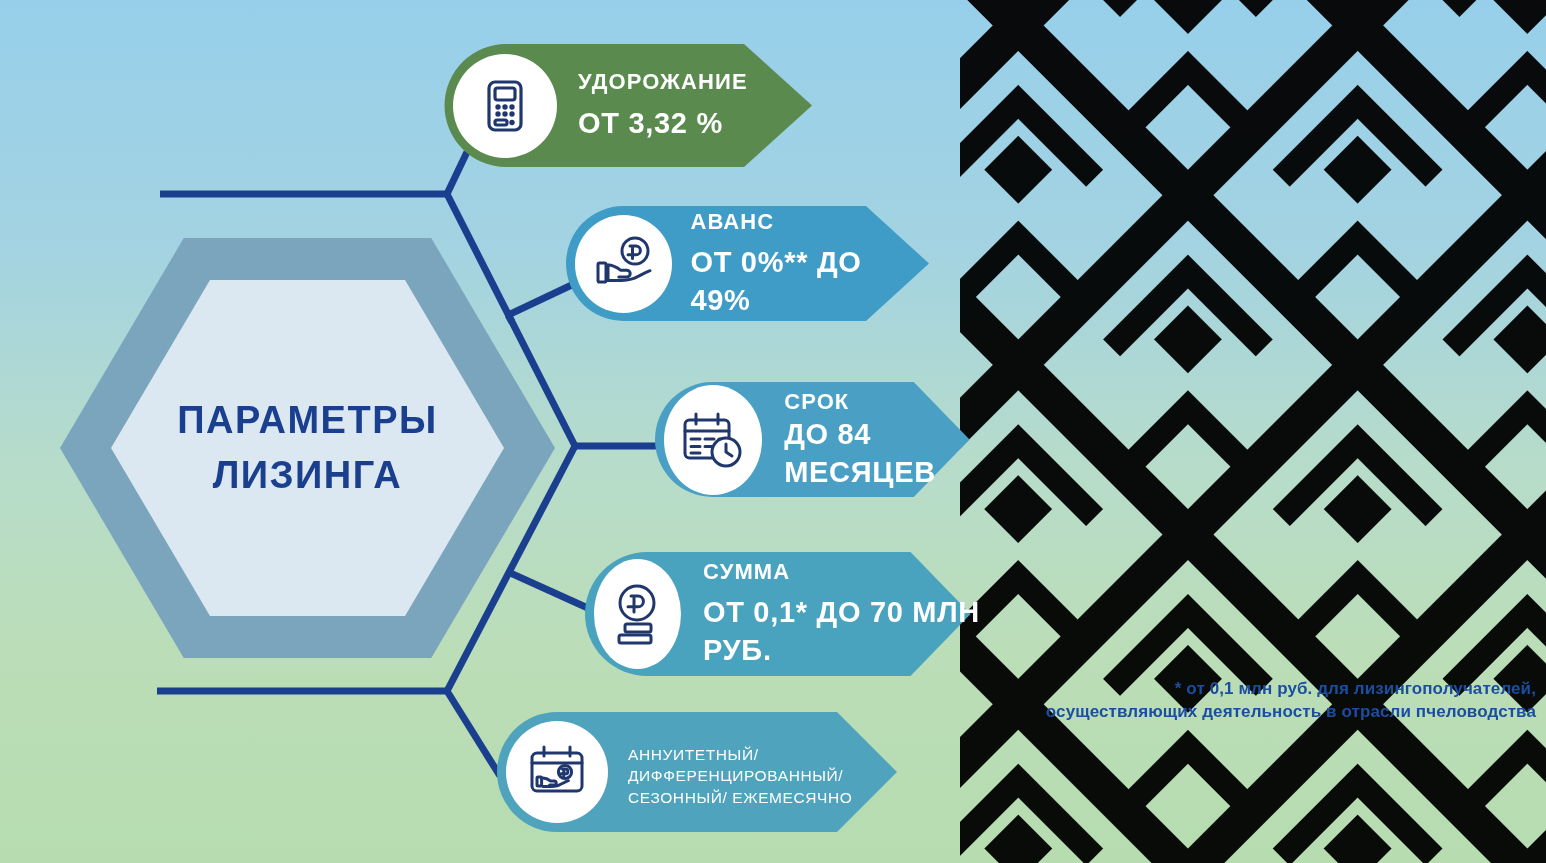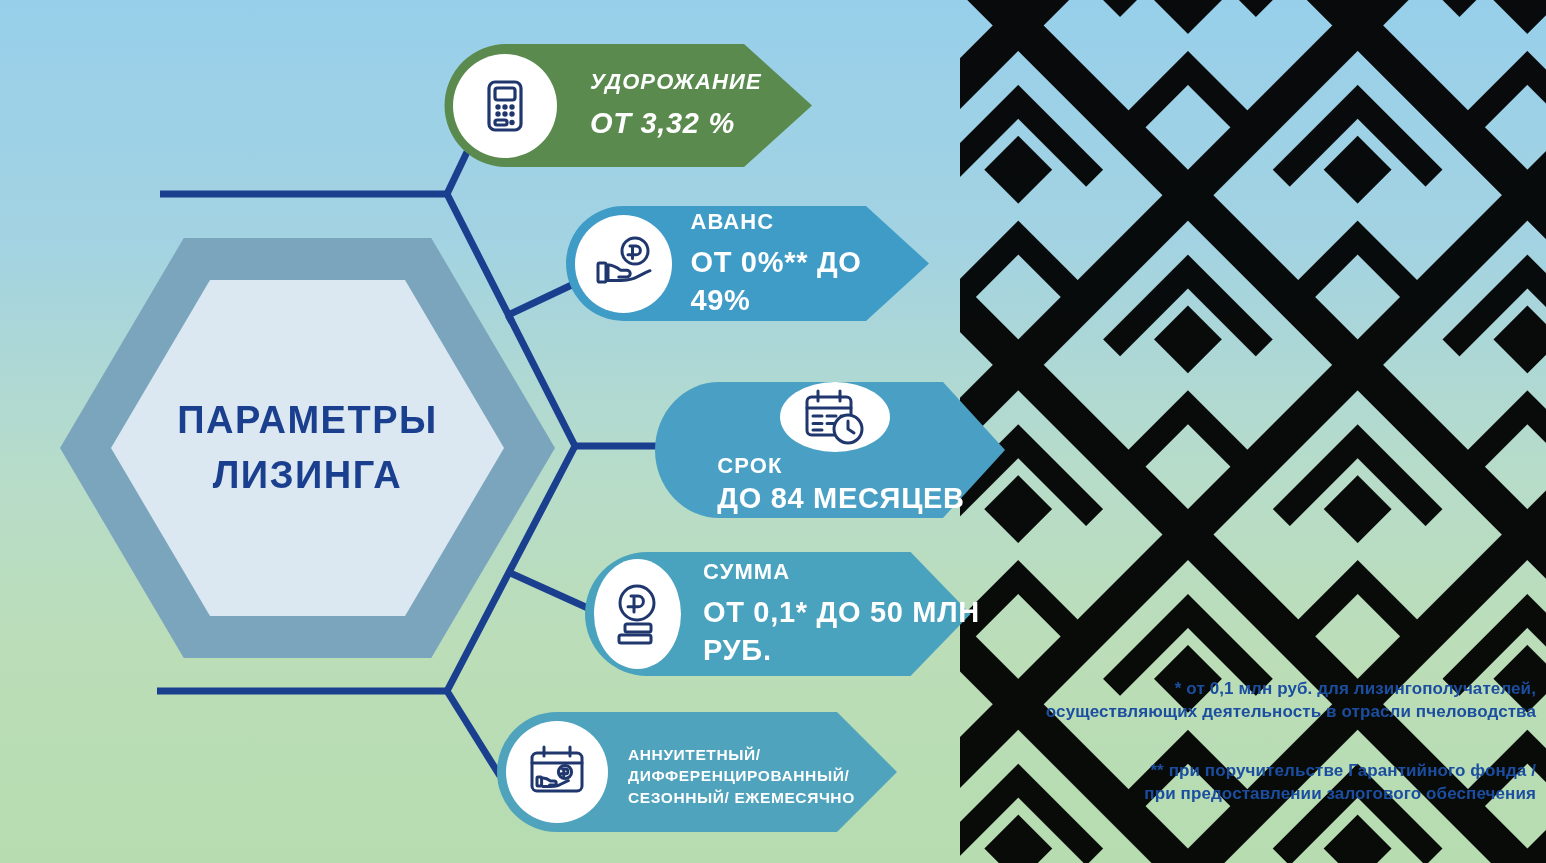--- a/index.html
+++ b/index.html
@@ -40,21 +40,21 @@
     position:relative;z-index:3;border-radius:50%;
     background:#ffffff;display:flex;align-items:center;justify-content:center;
     box-sizing:border-box;
   }
   .icon-wrap svg{display:block;}
   .txt{
     position:relative;z-index:3;color:#ffffff;
   }
   .t1{font-size:22px;font-weight:bold;letter-spacing:1.1px;line-height:1.28;}
   .t2{font-size:29px;font-weight:bold;letter-spacing:0.7px;line-height:1.3;}
-  .t-small{font-size:15.5px;font-weight:bold;letter-spacing:0.6px;line-height:1.38;}
+  .t-small{font-size:15.5px;font-weight:normal;letter-spacing:0.6px;line-height:1.38;}
 
   
   .note{
     position:absolute;color:#1b4ea0;font-weight:bold;font-size:17px;line-height:1.33;
     letter-spacing:0.1px;
     text-align:right;
   }
 </style>
 </head>
 <body>
@@ -138,21 +138,21 @@
           <circle cx="23" cy="31" r="2.7"></circle>
             <circle cx="30" cy="31" r="2.7"></circle>
             <circle cx="37" cy="31" r="2.7"></circle>
           <circle cx="23" cy="38" r="2.7"></circle>
             <circle cx="30" cy="38" r="2.7"></circle>
             <circle cx="37" cy="38" r="2.7"></circle>
           <circle cx="37" cy="46.5" r="2.7"></circle>
         </g>
       </svg>
     </div>
-    <div class="txt" style="margin-left:33px;font-style:italic;">
+    <div class="txt" style="margin-left:21px;">
       <div class="t1">УДОРОЖАНИЕ</div>
       <div class="t2" style="margin-top:9px;">ОТ 3,32 %</div>
     </div>
   </div>
 
   <div class="row" style="left:566px;top:206px;width:363px;height:115px;">
     <div class="banner">
       <svg viewBox="0 0 363 115" preserveAspectRatio="none">
         <path d="M57.5 0 H300 L363 57.5 L300 115 H57.5 A57.5 57.5 0 0 1 57.5 0 Z" fill="#3f9cc6"></path>
       </svg>
@@ -168,21 +168,21 @@
           <path d="M15 30 v15.5"></path>
         </g>
       </svg>
     </div>
     <div class="txt" style="margin-left:18px;">
       <div class="t1">АВАНС</div>
       <div class="t2" style="margin-top:8px;">ОТ 0%** ДО 49%</div>
     </div>
   </div>
 
-  <div class="row" style="left:655px;top:382px;width:350px;height:136px;flex-direction:column;">
+  <div class="row" style="left:655px;top:382px;width:350px;height:115px;">
     <div class="banner">
       <svg viewBox="0 0 350 128" preserveAspectRatio="none">
         <path d="M64 0 H288 L350 64 L288 128 H64 A64 64 0 0 1 64 0 Z" fill="#4aa0c4"></path>
       </svg>
     </div>
     <div class="icon-wrap" style="width:110px;height:110px;margin-left:9px;">
       <svg width="64" height="60" viewBox="0 0 64 60">
         <g fill="none" stroke="#20376e" stroke-width="3" stroke-linejoin="round" stroke-linecap="round">
           <rect x="4" y="10" width="44" height="38" rx="4.5"></rect>
           <path d="M4 21 h44"></path>
@@ -212,21 +212,21 @@
         <g fill="none" stroke="#20376e" stroke-width="3" stroke-linejoin="round" stroke-linecap="round">
           <circle cx="28" cy="20" r="17"></circle>
           <path d="M22 13 h7 a5.4 5.4 0 0 1 0 10.8 h-7 M25 13 v16 M19 23.8 h9"></path>
           <rect x="16" y="41" width="26" height="8" rx="2"></rect>
           <rect x="10" y="52" width="32" height="8" rx="2"></rect>
         </g>
       </svg>
     </div>
     <div class="txt" style="margin-left:22px;">
       <div class="t1">СУММА</div>
-      <div class="t2" style="margin-top:8px;">ОТ 0,1* ДО 50 МЛН РУБ.</div>
+      <div class="t2" style="margin-top:8px;">ОТ 0,1* ДО 70 МЛН РУБ.</div>
     </div>
   </div>
 
   <div class="row" style="left:497px;top:712px;width:400px;height:120px;">
     <div class="banner">
       <svg viewBox="0 0 400 120" preserveAspectRatio="none">
         <path d="M60 0 H340 L400 60 L340 120 H60 A60 60 0 0 1 60 0 Z" fill="#4fa3bc"></path>
       </svg>
     </div>
     <div class="icon-wrap" style="width:102px;height:102px;margin-left:9px;">
@@ -247,18 +247,14 @@
       <div class="t-small" style="margin-top:8px;">АННУИТЕТНЫЙ/</div>
       <div class="t-small">ДИФФЕРЕНЦИРОВАННЫЙ/</div>
       <div class="t-small">СЕЗОННЫЙ/ ЕЖЕМЕСЯЧНО</div>
     </div>
   </div>
 
   <div class="note" style="left:956px;top:678px;width:580px;">
     <div>* от 0,1 млн руб. для лизингополучателей,</div>
     <div>осуществляющих деятельность в отрасли пчеловодства</div>
   </div>
-  <div class="note" style="left:956px;top:760px;width:580px;">
-    <div>** при поручительстве Гарантийного фонда /</div>
-    <div>при предоставлении залогового обеспечения</div>
-  </div>
 
 </div>
 
 </body></html>

